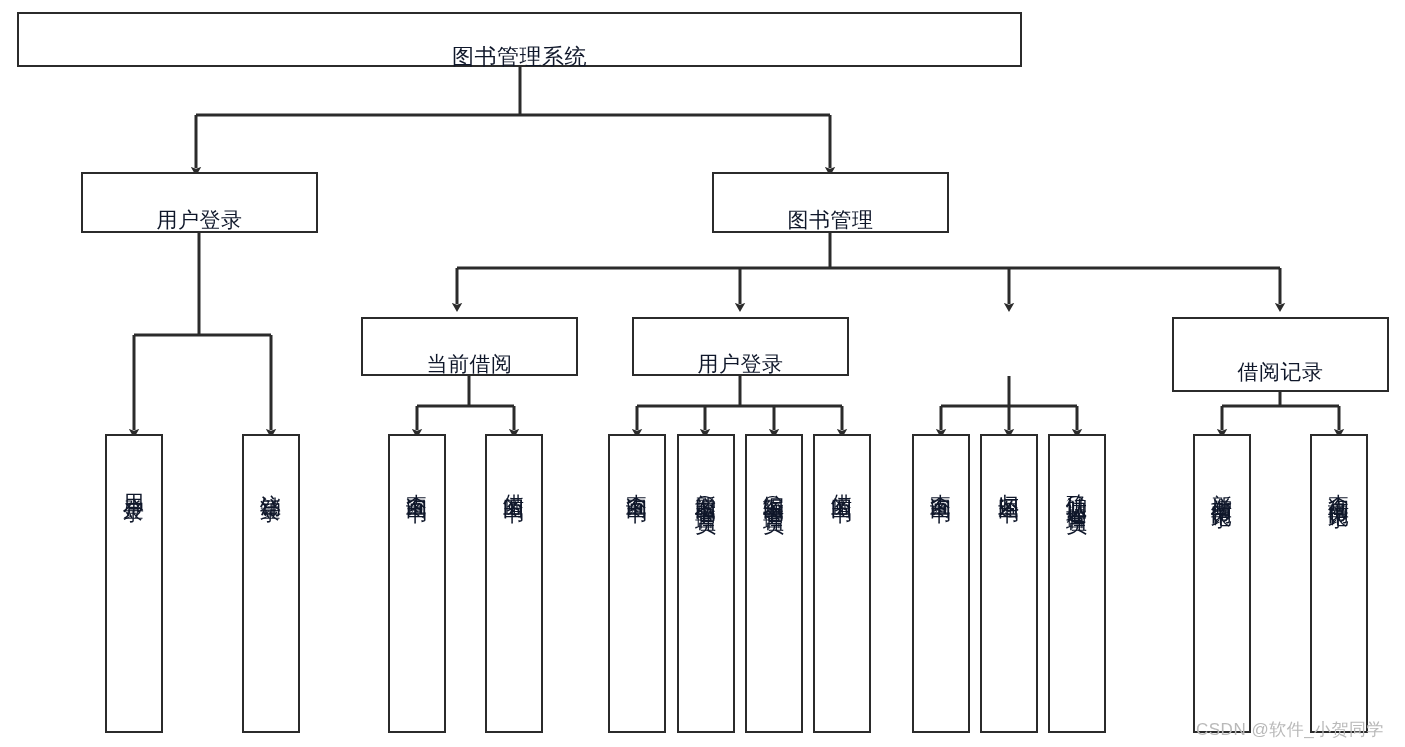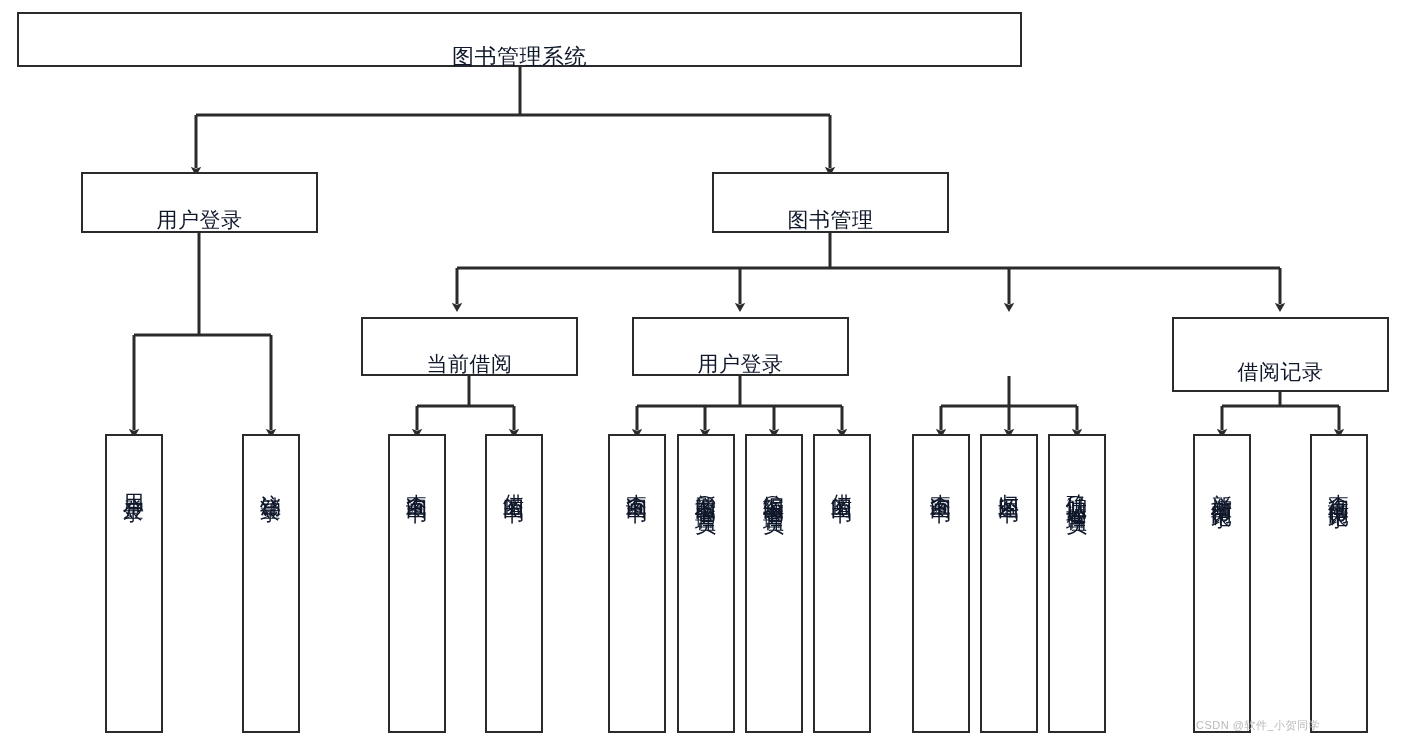--- a/index.html
+++ b/index.html
@@ -56,21 +56,21 @@
     text-orientation:upright;
     font-size:21px;
     letter-spacing:3px;
     line-height:1;
     white-space:nowrap;
   }
   .watermark{
     position:absolute;
     z-index:5;
     color:#b9b9b9;
-    font-size:11px;
+    font-size:17px;
     white-space:nowrap;
     letter-spacing:0.5px;
     font-family:"Liberation Sans","DejaVu Sans",sans-serif;
   }
 </style>
 </head>
 <body>
 
 <div id="stage">
 

